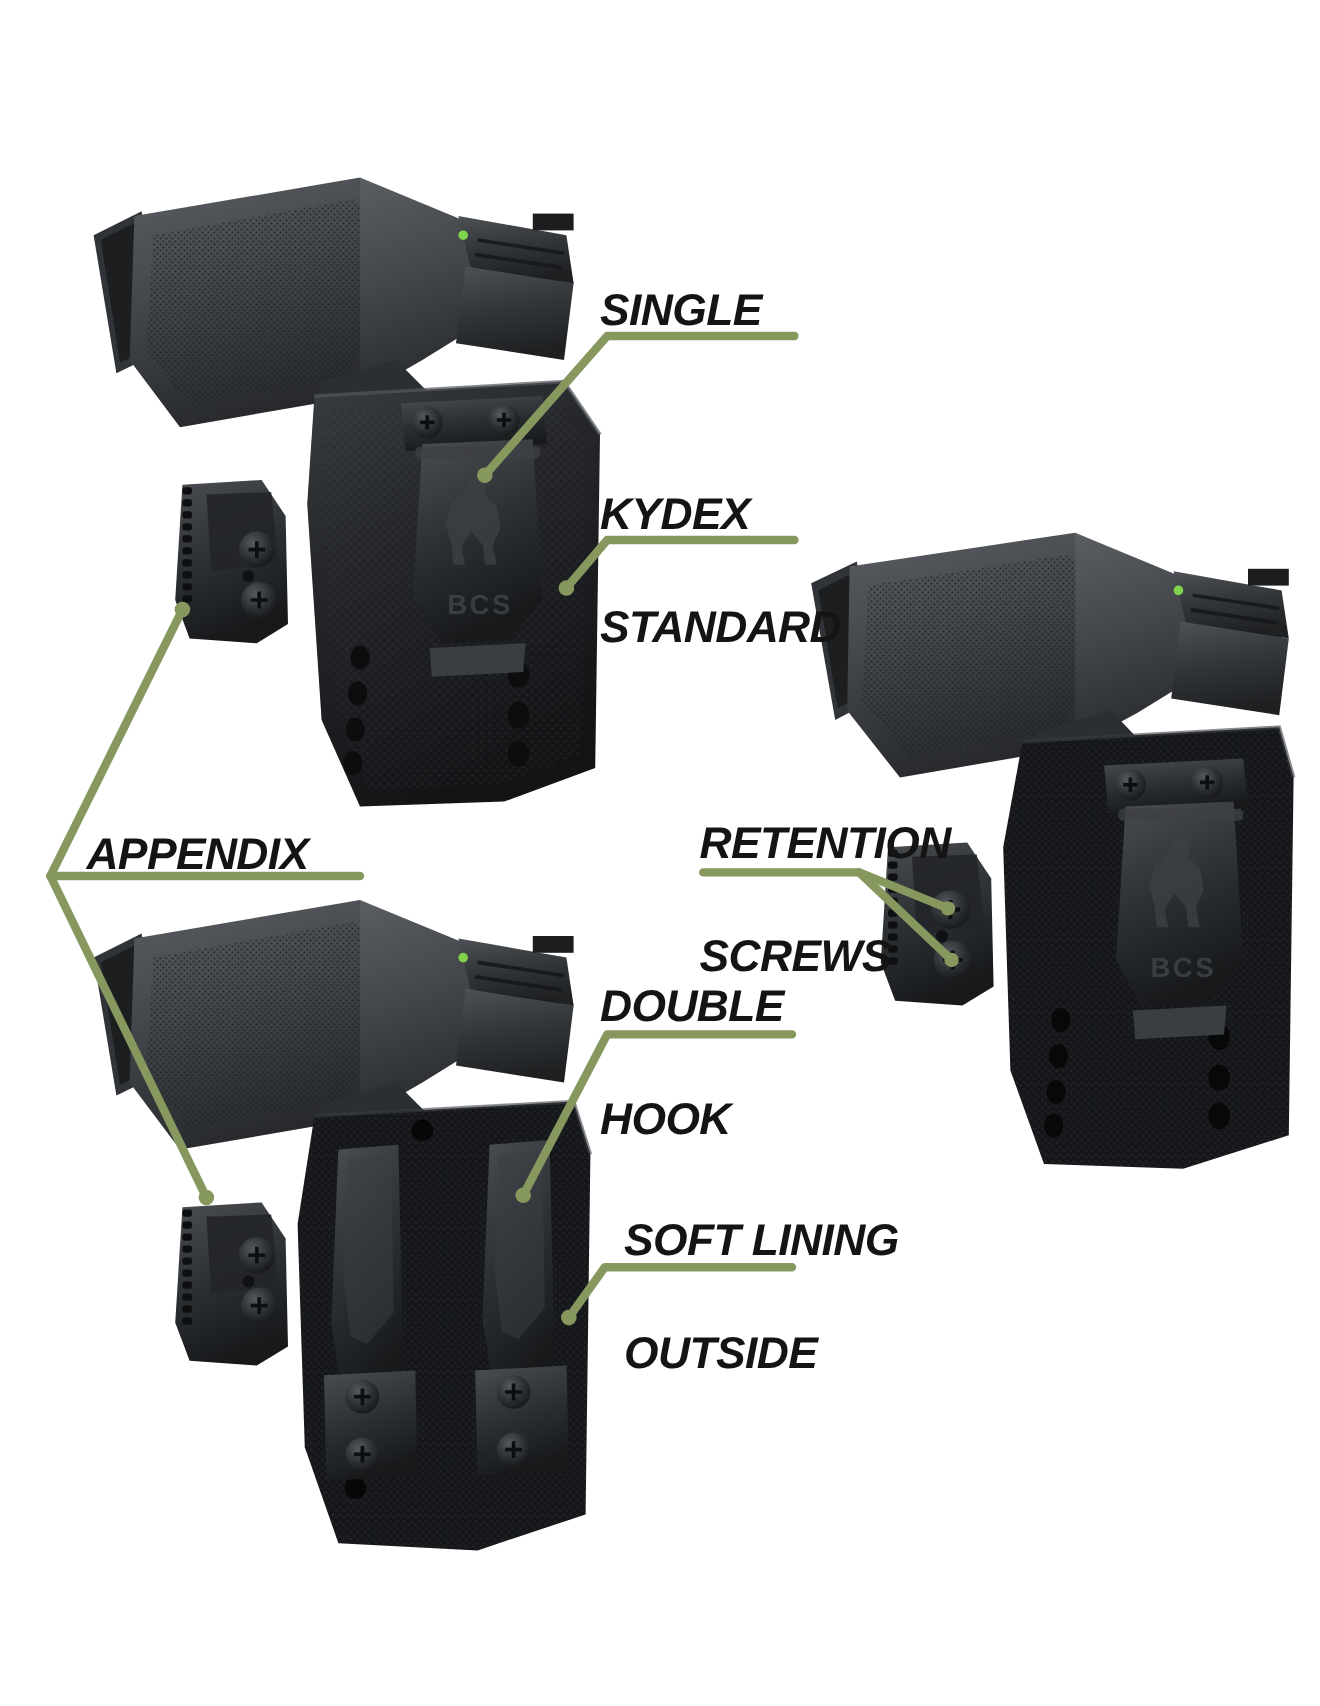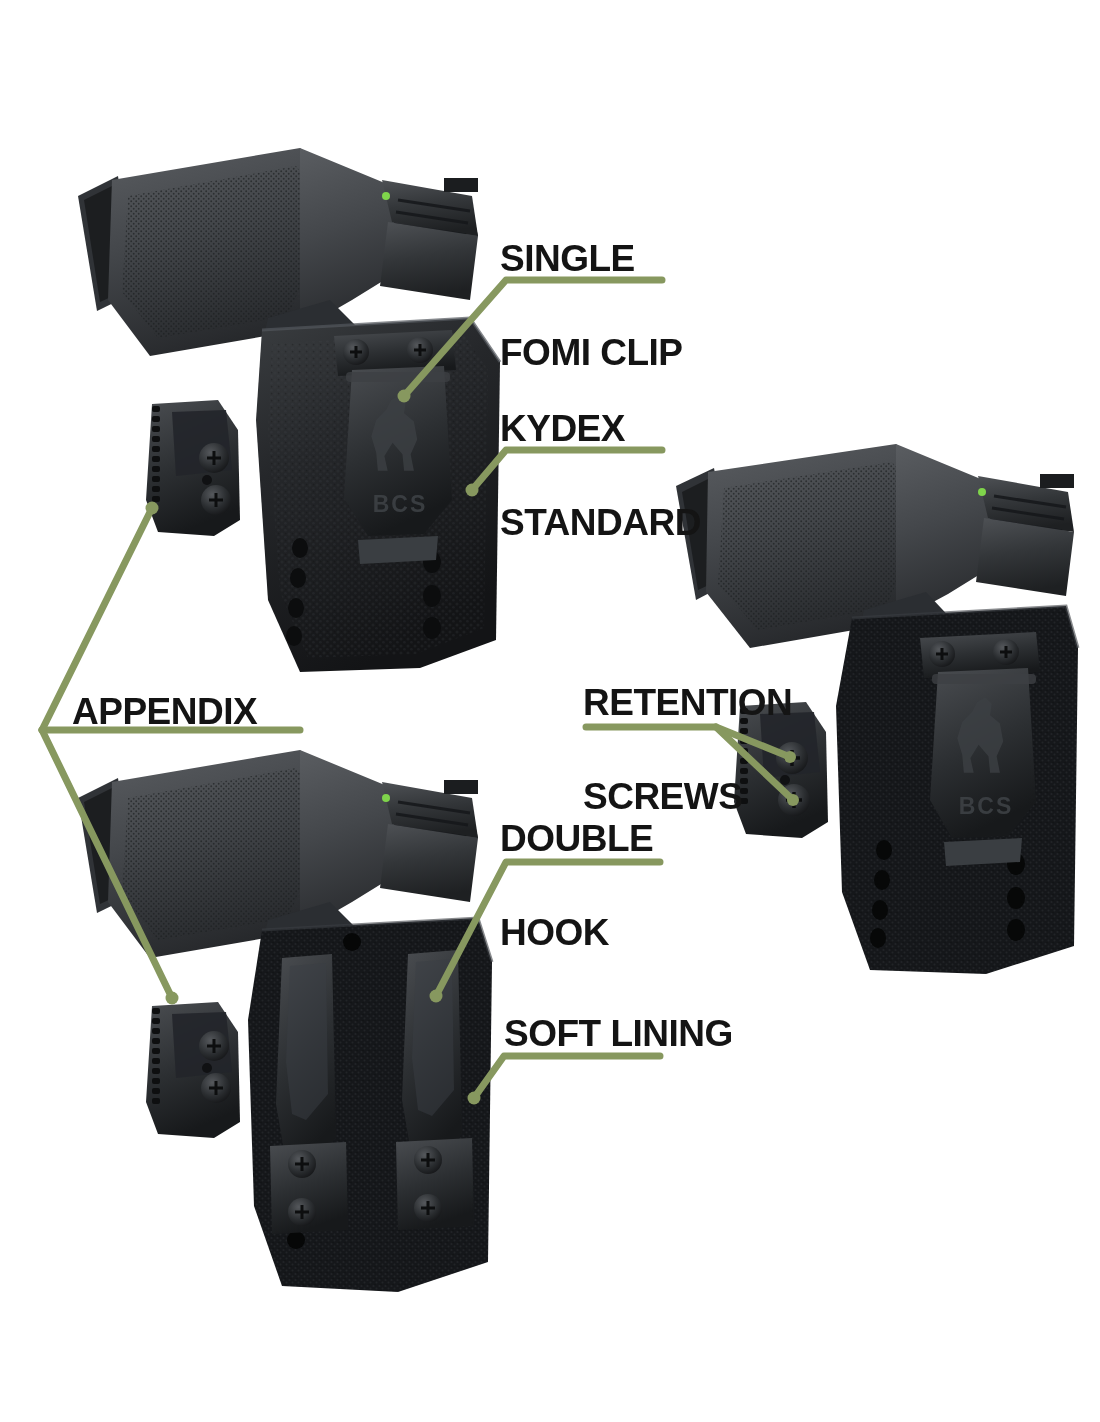--- a/index.html
+++ b/index.html
@@ -15,21 +15,21 @@
     position:absolute;
     font-family:"Liberation Sans","DejaVu Sans",sans-serif;
     font-weight:bold;
     font-size:37px;
     line-height:47px;
     letter-spacing:-0.5px;
     color:#141414;
     white-space:pre-line;
     text-transform:uppercase;
   }
-  .label .ln{display:block;}
+  .label .ln{display:block;font-style:italic;}
 
   
   #leaders,#art{position:absolute;left:0;top:0;width:1100px;height:1422px;}
   #leaders{pointer-events:none;}
 </style>
 </head>
 <body>
 
 <div id="stage">
 
@@ -354,21 +354,20 @@
 
       <g>
         <path d="M660,1056 L504,1056 L474,1098"></path>
         <circle cx="474" cy="1098" r="6.5" fill="#87985f" stroke="none"></circle>
       </g>
     </g>
   </svg>
 
   <div class="label" style="left:500px;top:188px;">
     <span class="ln">SINGLE</span>
-    <span class="ln">FOMI CLIP</span>
   </div>
 
   <div class="label" style="left:500px;top:358px;">
     <span class="ln">KYDEX</span>
     <span class="ln">STANDARD</span>
   </div>
 
   <div class="label" style="left:72px;top:641px;">
     <span class="ln">APPENDIX</span>
   </div>
@@ -376,17 +375,18 @@
   <div class="label" style="left:583px;top:632px;">
     <span class="ln">RETENTION</span>
     <span class="ln">SCREWS</span>
   </div>
 
   <div class="label" style="left:500px;top:768px;">
     <span class="ln">DOUBLE</span>
     <span class="ln">HOOK</span>
   </div>
 
-  <div class="label" style="left:504px;top:963px;">
+  <div class="label" style="left:520px;top:963px;">
     <span class="ln">SOFT LINING</span>
+    <span class="ln">OUTSIDE</span>
   </div>
 
 </div>
 
 </body></html>

